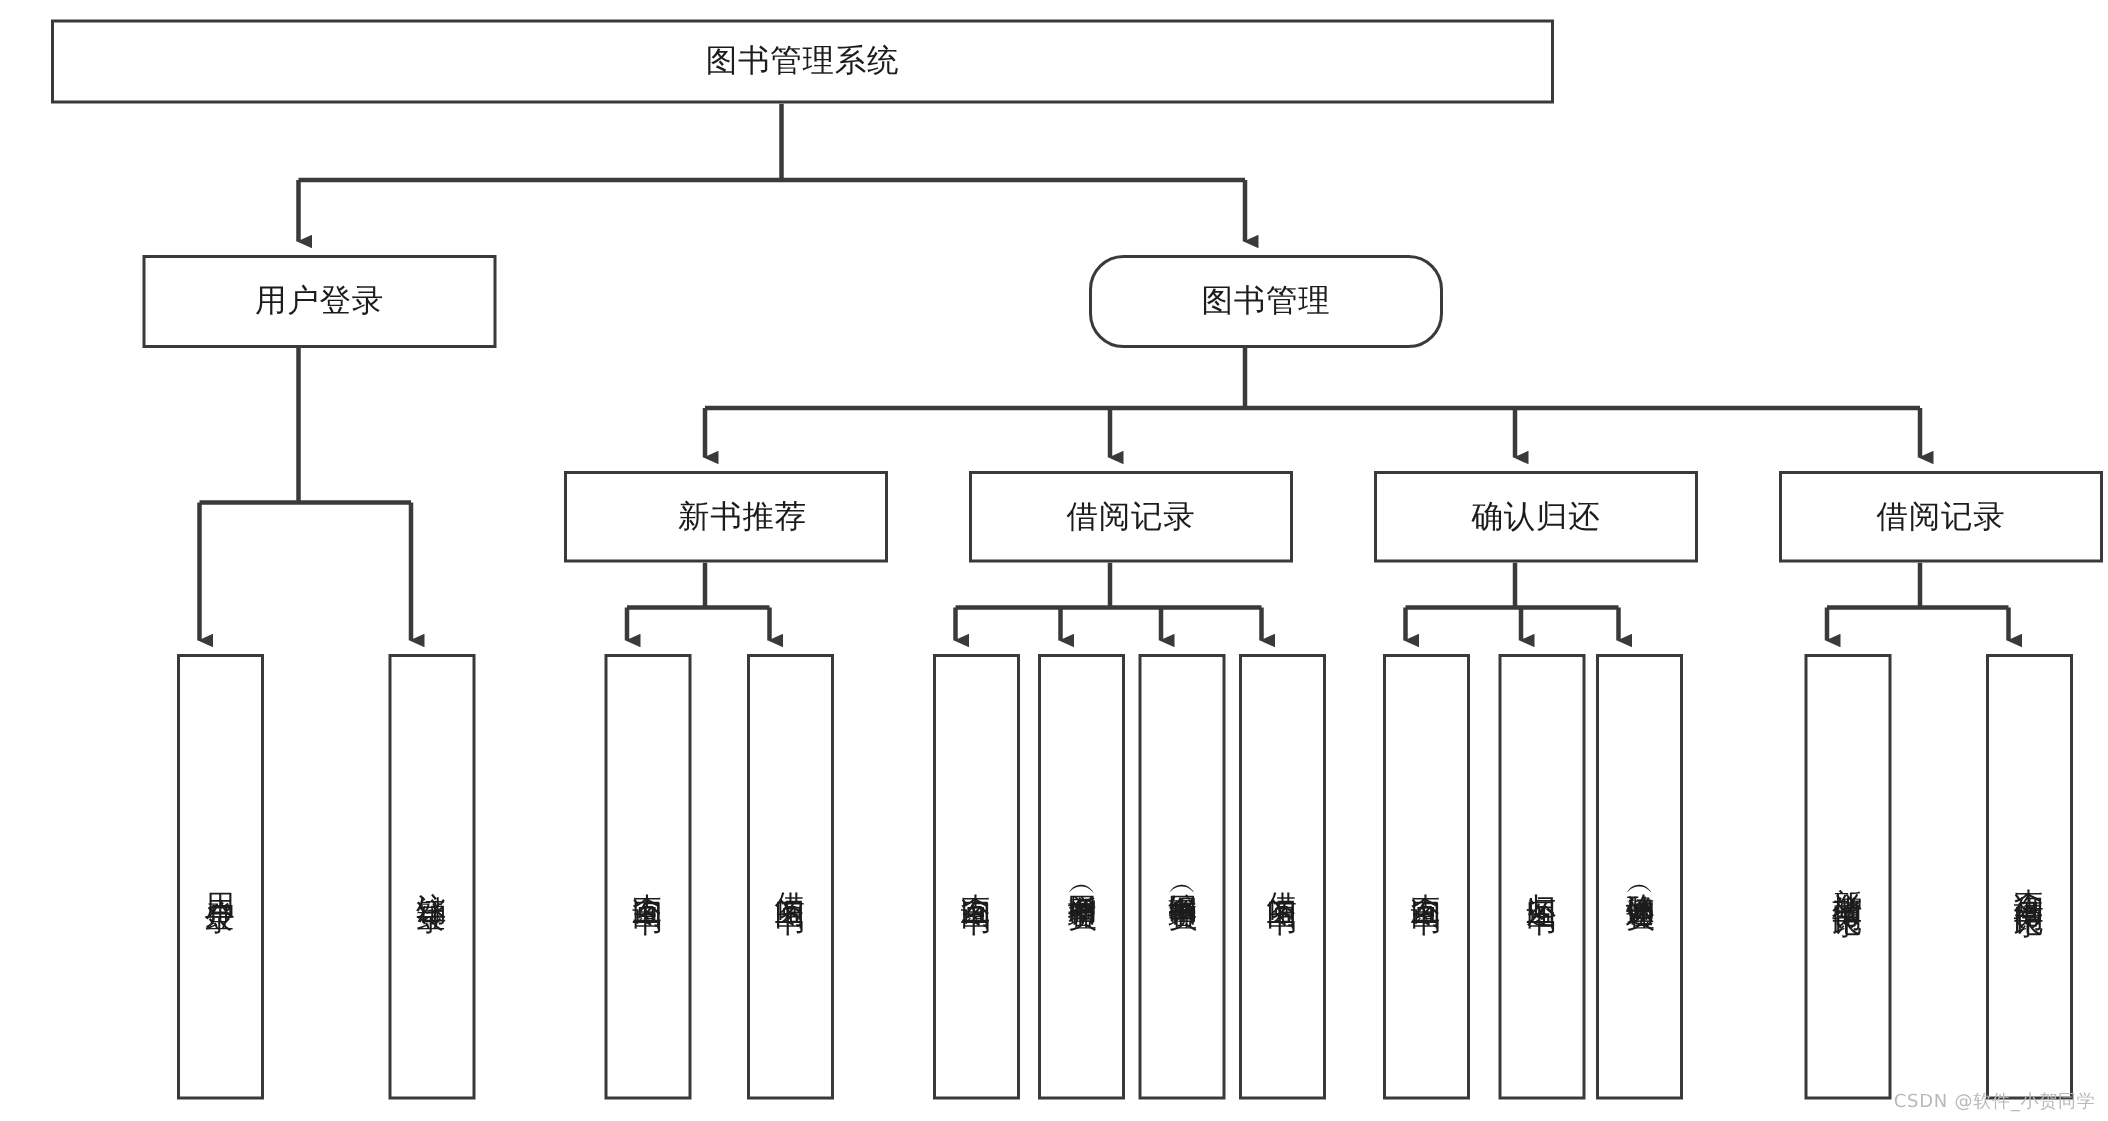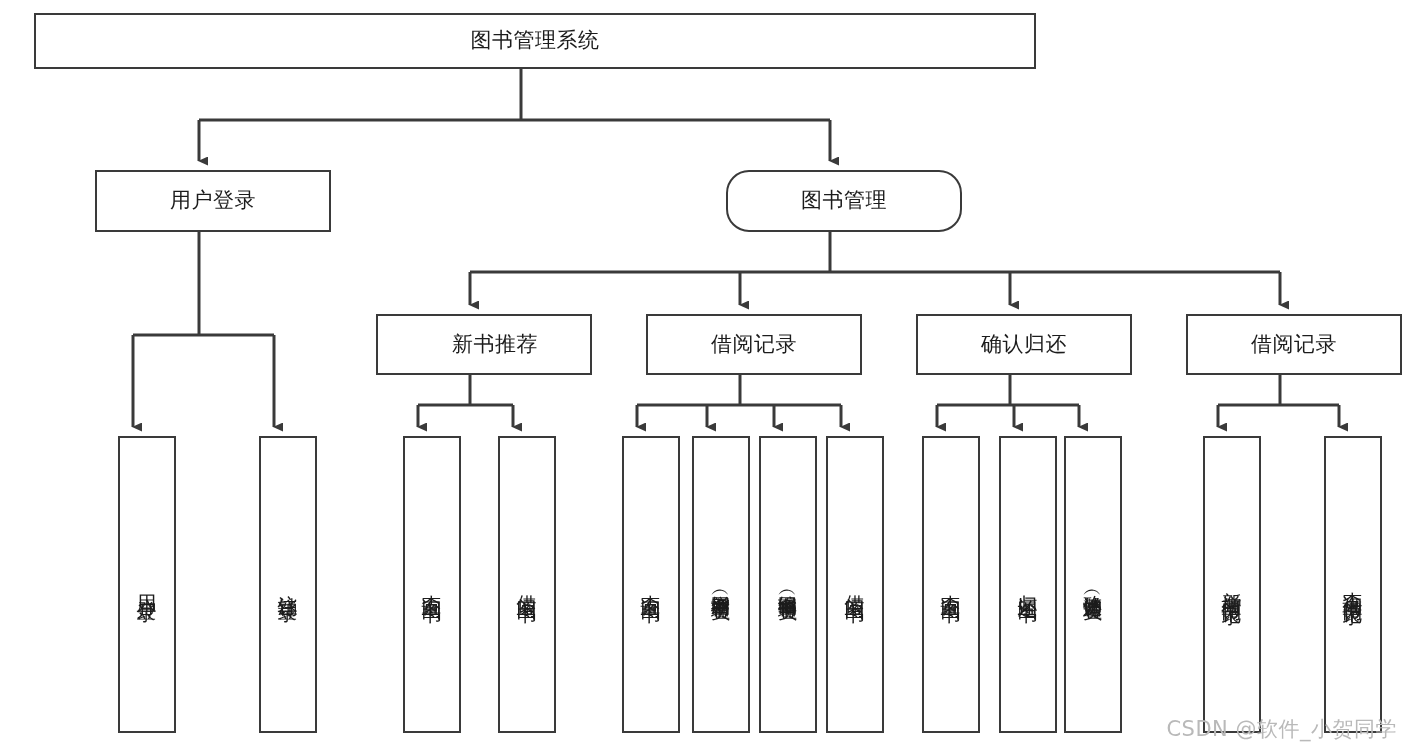--- a/index.html
+++ b/index.html
@@ -59,21 +59,21 @@
     line-height: 1;
   }
   .node.vertical.tight .node-label {
     letter-spacing: 1px;
     font-size: 19px;
   }
   .watermark {
     position: absolute;
     right: 8px;
     bottom: 4px;
-    font-size: 21px;
+    font-size: 12px;
     color: #b9b9b9;
     z-index: 5;
     white-space: nowrap;
     letter-spacing: 0.5px;
   }
 </style>
 </head>
 <body>
 
 <div id="diagram-root">

